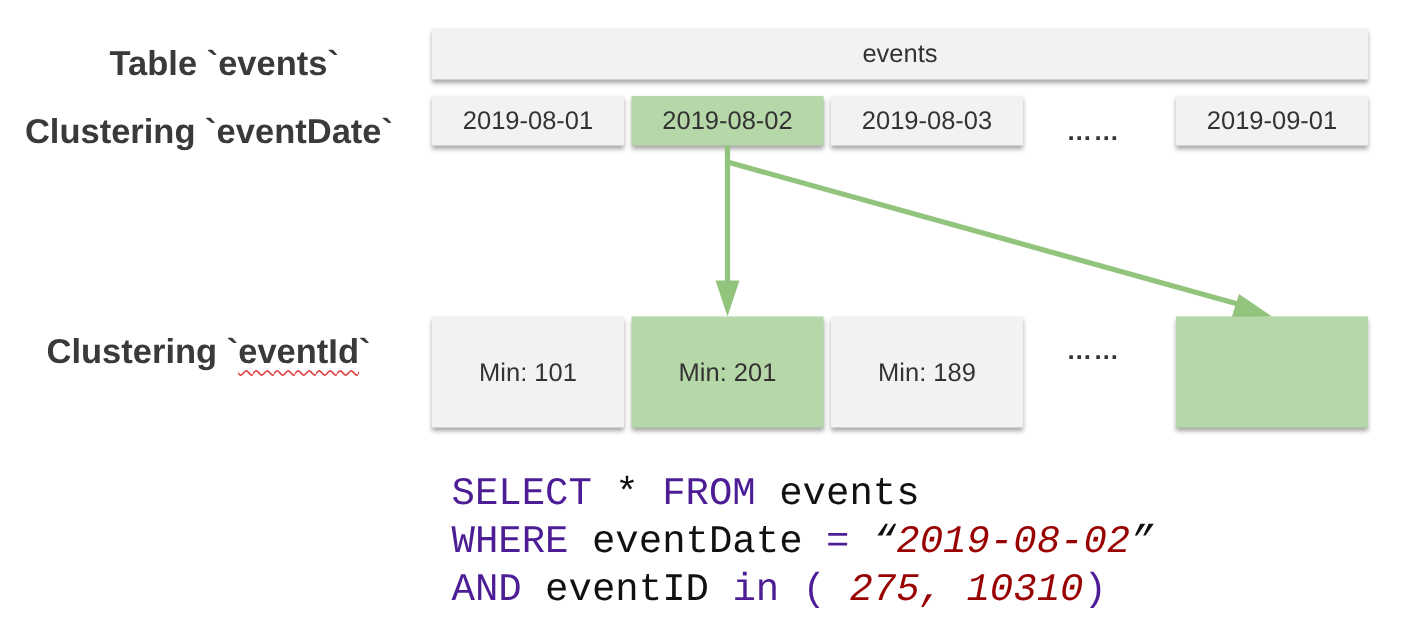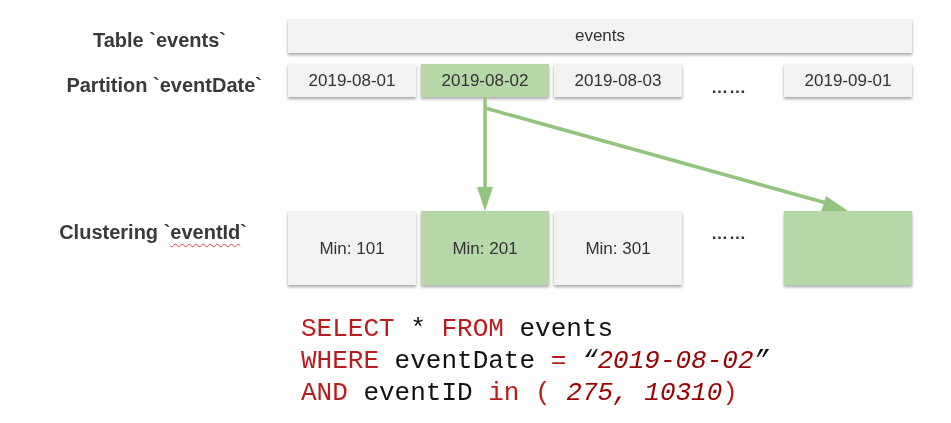--- a/index.html
+++ b/index.html
@@ -1,45 +1,45 @@
 <!DOCTYPE html>
 <html><head>
   <meta charset="utf-8">
   <style>
     html, body { margin: 0; padding: 0; background: #ffffff; }
     body { width: 951px; height: 423px; position: relative; overflow: hidden;
            font-family: "Liberation Sans", sans-serif; color: #333333; }
-    .row-label { position: absolute; font-weight: bold; font-size: 20px; color: #3a3a3a;
+    .row-label { position: absolute; font-weight: bold; font-size: 23px; color: #3a3a3a;
                  text-align: right; white-space: nowrap; }
     .row-label.r1 { right: calc(951px - 226px); top: 29px; }
     .row-label.r2 { right: calc(951px - 262px); top: 74px; }
     .row-label.r3 { right: calc(951px - 247px); top: 221px; }
     .spell { text-decoration: underline wavy #e04040; text-decoration-thickness: 1px;
              text-underline-offset: 4px; }
     .box { position: absolute; background: #f2f2f2; box-shadow: 0 2px 3px rgba(0,0,0,0.35);
            display: flex; align-items: center; justify-content: center; text-align: center;
            font-size: 17px; color: #333333; }
     .box.hl { background: #b6d7a8; }
     .table-bar { left: 288px; top: 19px; width: 624px; height: 34px; }
     .part { top: 64px; height: 33px; width: 128px; text-align: center; }
     .clus { top: 211px; height: 74px; width: 128px; flex-direction: column; line-height: 23px; }
     .dots { position: absolute; font-size: 17px; font-weight: bold; letter-spacing: 1px;
             color: #333333; }
     svg.arrows { position: absolute; left: 0; top: 0; }
     .sql { position: absolute; left: 301px; top: 313px; font-family: "Liberation Mono", monospace;
            font-size: 26px; line-height: 32px; white-space: pre; color: #111111; }
-    .kw { color: #b91c1c; }
+    .kw { color: #4c1d95; }
     .lit { color: #990000; font-style: italic; }
     .q { font-style: italic; }
   </style>
 </head>
 <body>
 
 <div class="row-label r1"><span>Table </span><span>`events`</span></div>
-<div class="row-label r2"><span>Partition </span><span>`eventDate`</span></div>
+<div class="row-label r2"><span>Clustering </span><span>`eventDate`</span></div>
 <div class="row-label r3"><span>Clustering `</span><span class="spell">eventId</span><span>`</span></div>
 
 <div class="box table-bar">
     <span>events</span>
   </div>
 
 <div class="box part" style="left:288px">
     <span>2019-08-01</span>
   </div>
 <div class="box part hl" style="left:421px">
@@ -64,19 +64,19 @@
   </g>
 </svg>
 
 <div class="box clus" style="left:288px">
     <span>Min: 101</span>
   </div>
 <div class="box clus hl" style="left:421px">
     <span>Min: 201</span>
   </div>
 <div class="box clus" style="left:554px">
-    <span>Min: 301</span>
+    <span>Min: 189</span>
   </div>
 <div class="dots" style="left:711px; top:224px">……</div>
 <div class="box clus hl" style="left:784px">
   </div>
 
 <div class="sql"><div><span class="kw">SELECT</span><span> * </span><span class="kw">FROM</span><span> events</span></div><div><span class="kw">WHERE</span><span> eventDate </span><span class="kw">=</span><span> </span><span class="q">“</span><span class="lit">2019-08-02</span><span class="q">”</span></div><div><span class="kw">AND</span><span> eventID </span><span class="kw">in</span><span> </span><span class="kw">(</span><span class="lit"> 275, 10310</span><span class="kw">)</span></div></div>
 
 </body></html>

